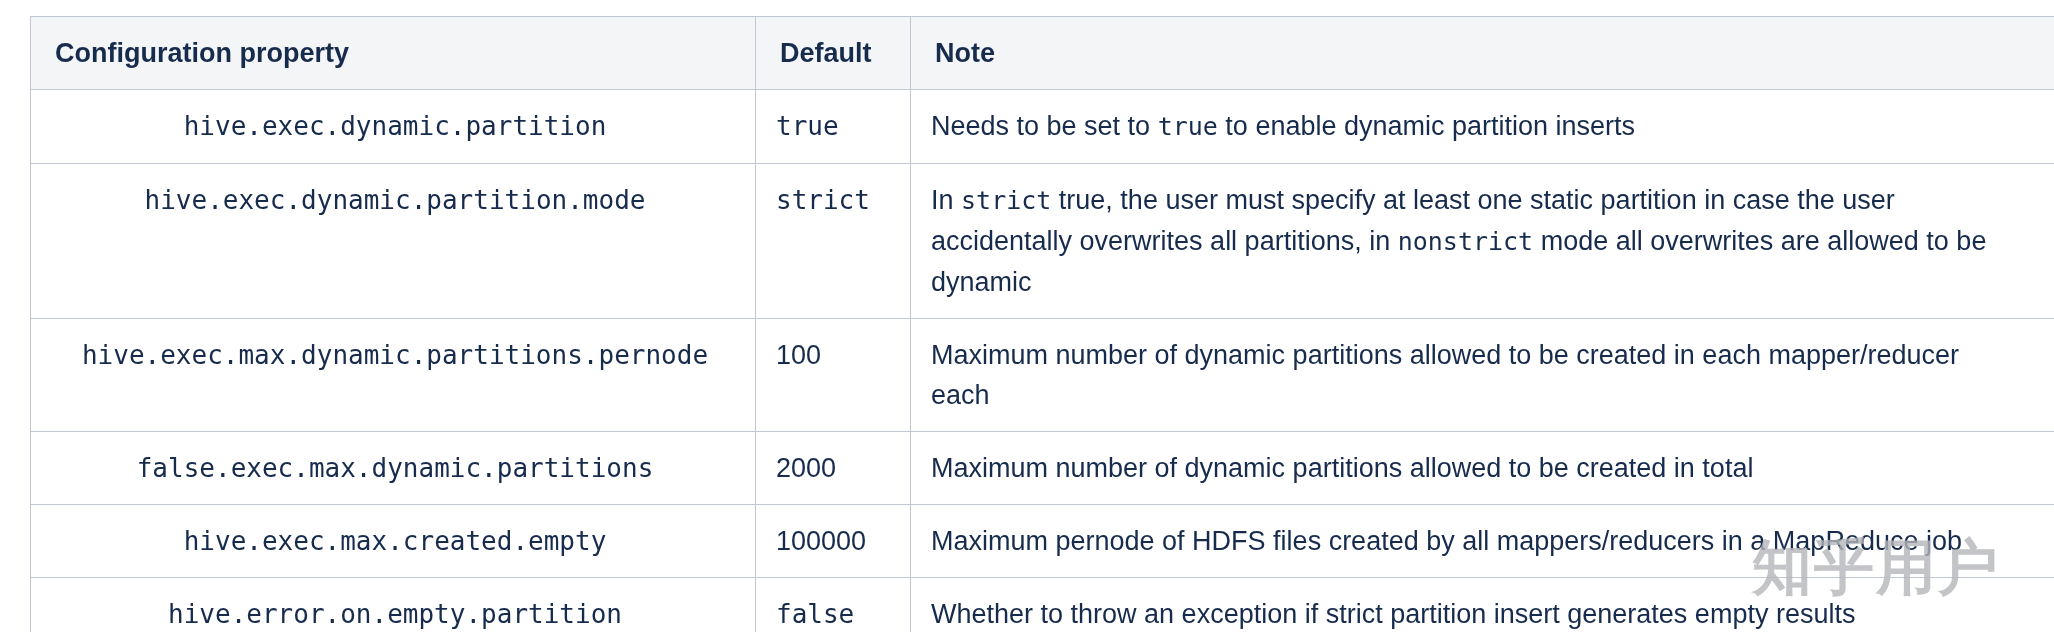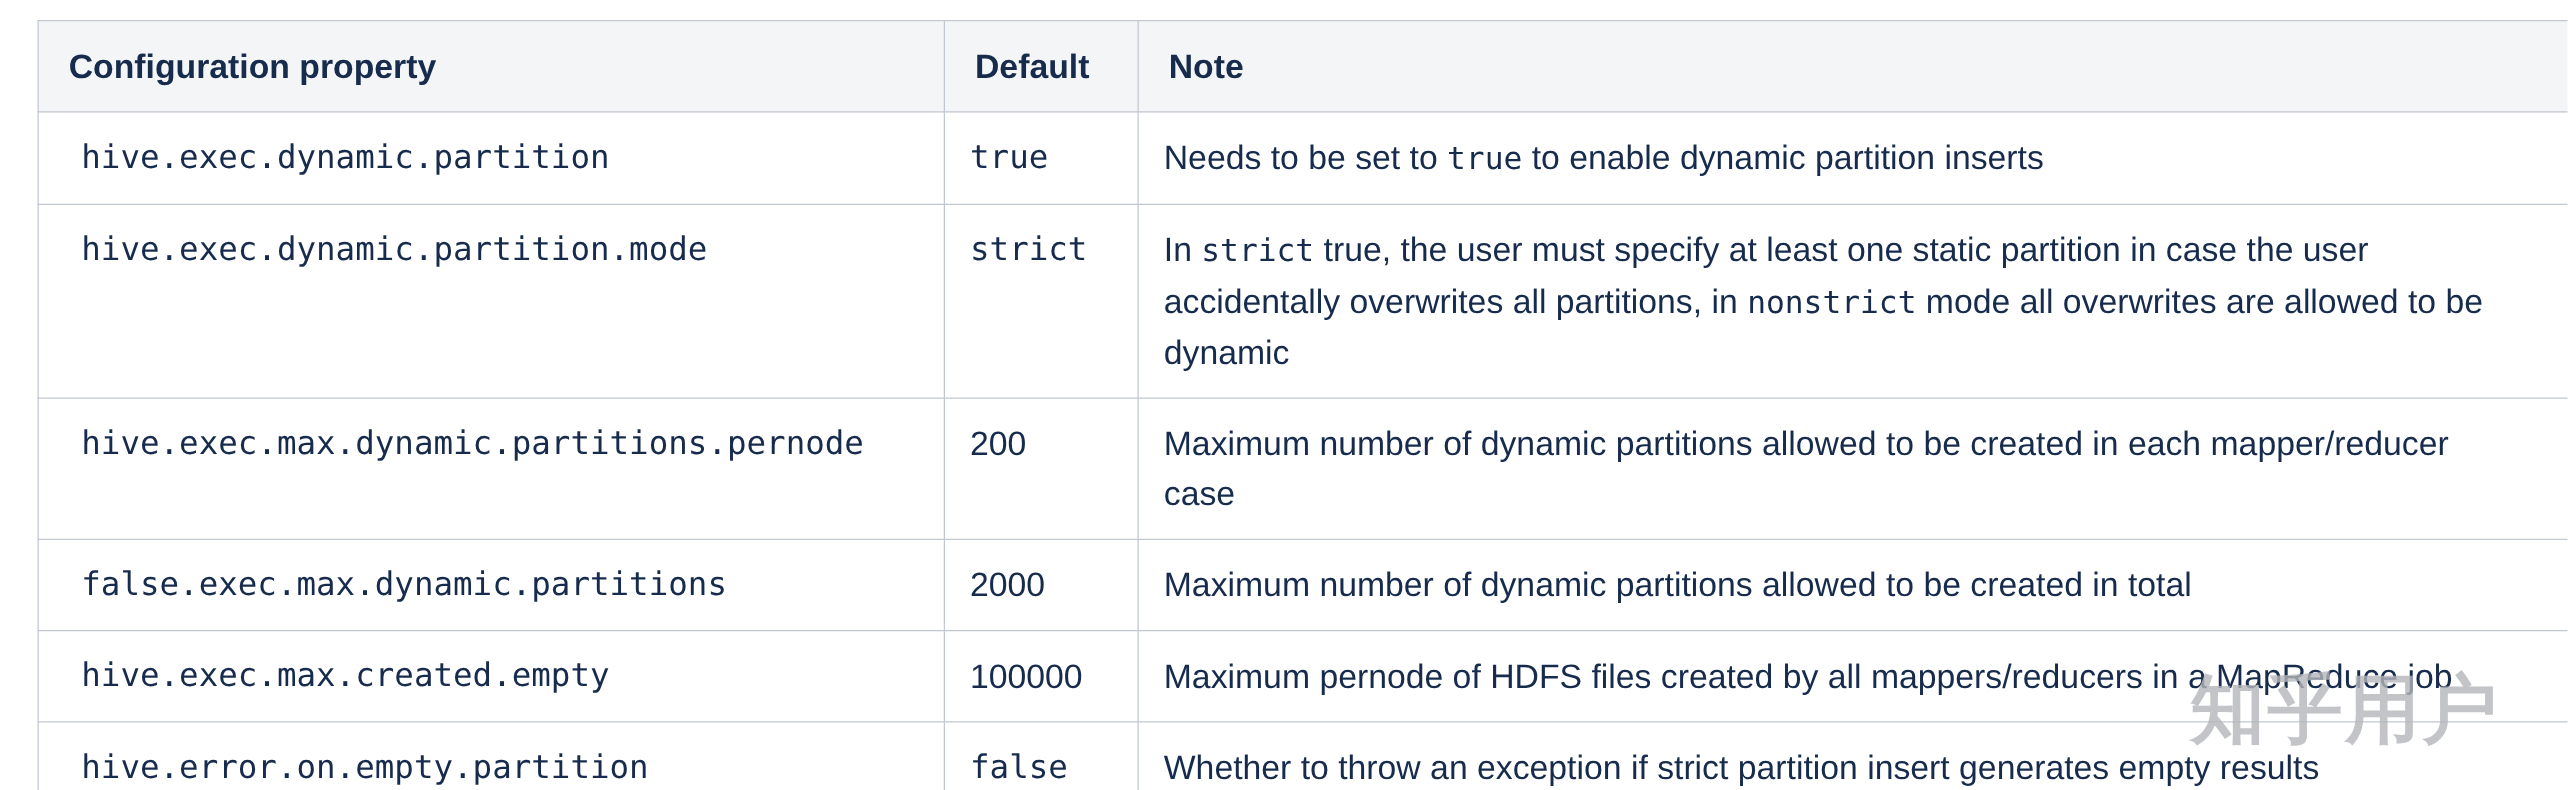--- a/index.html
+++ b/index.html
@@ -31,21 +31,22 @@
   }
   .conf-table th {
     background: #f4f5f7;
     font-weight: bold;
     padding-left: 24px;
   }
   .conf-table td.col-property {
     font-family: "DejaVu Sans Mono", monospace;
     font-size: 26px;
     white-space: nowrap;
-    padding-left: 34px;
+    padding-left: 24px;
+    text-align: center;
   }
   .conf-table td.col-default { white-space: nowrap; }
   .conf-table td.col-default.is-code {
     font-family: "DejaVu Sans Mono", monospace;
     font-size: 26px;
   }
   .conf-table td.col-note { overflow: visible; }
   .note-line { white-space: nowrap; }
   .code-inline {
     font-family: "DejaVu Sans Mono", monospace;
@@ -93,24 +94,24 @@
           <td class="col-property">hive.exec.dynamic.partition.mode</td>
           <td class="col-default is-code">strict</td>
           <td class="col-note">
             <div class="note-line"><span>In </span><span class="code-inline">strict</span><span> true, the user must specify at least one static partition in case the user</span></div>
             <div class="note-line"><span>accidentally overwrites all partitions, in </span><span class="code-inline">nonstrict</span><span> mode all overwrites are allowed to be</span></div>
             <div class="note-line"><span>dynamic</span></div>
           </td>
         </tr>
         <tr>
           <td class="col-property">hive.exec.max.dynamic.partitions.pernode</td>
-          <td class="col-default">200</td>
+          <td class="col-default">100</td>
           <td class="col-note">
             <div class="note-line"><span>Maximum number of dynamic partitions allowed to be created in each mapper/reducer</span></div>
-            <div class="note-line"><span>case</span></div>
+            <div class="note-line"><span>each</span></div>
           </td>
         </tr>
         <tr>
           <td class="col-property">false.exec.max.dynamic.partitions</td>
           <td class="col-default">2000</td>
           <td class="col-note">
             <div class="note-line"><span>Maximum number of dynamic partitions allowed to be created in total</span></div>
           </td>
         </tr>
         <tr>

